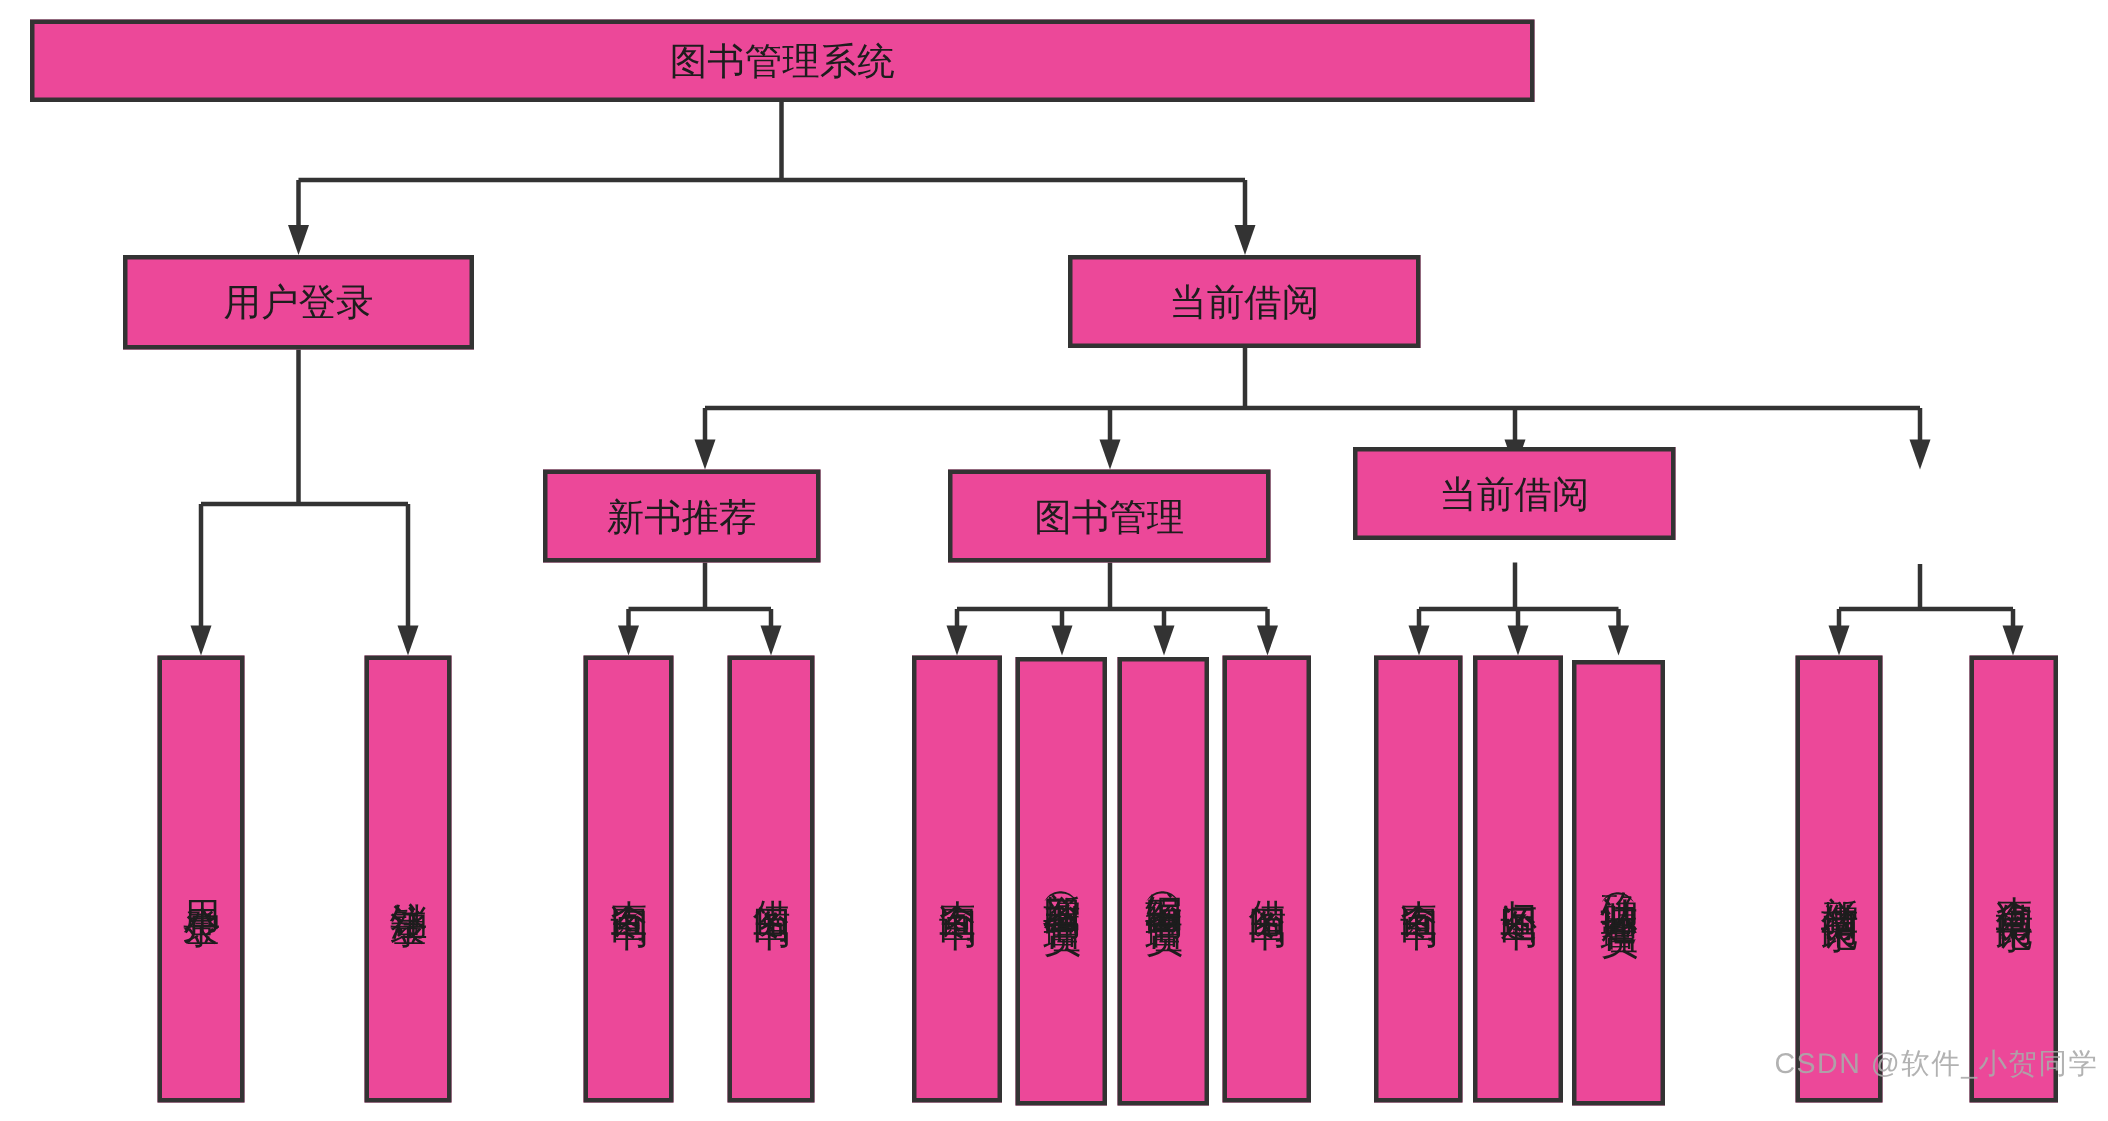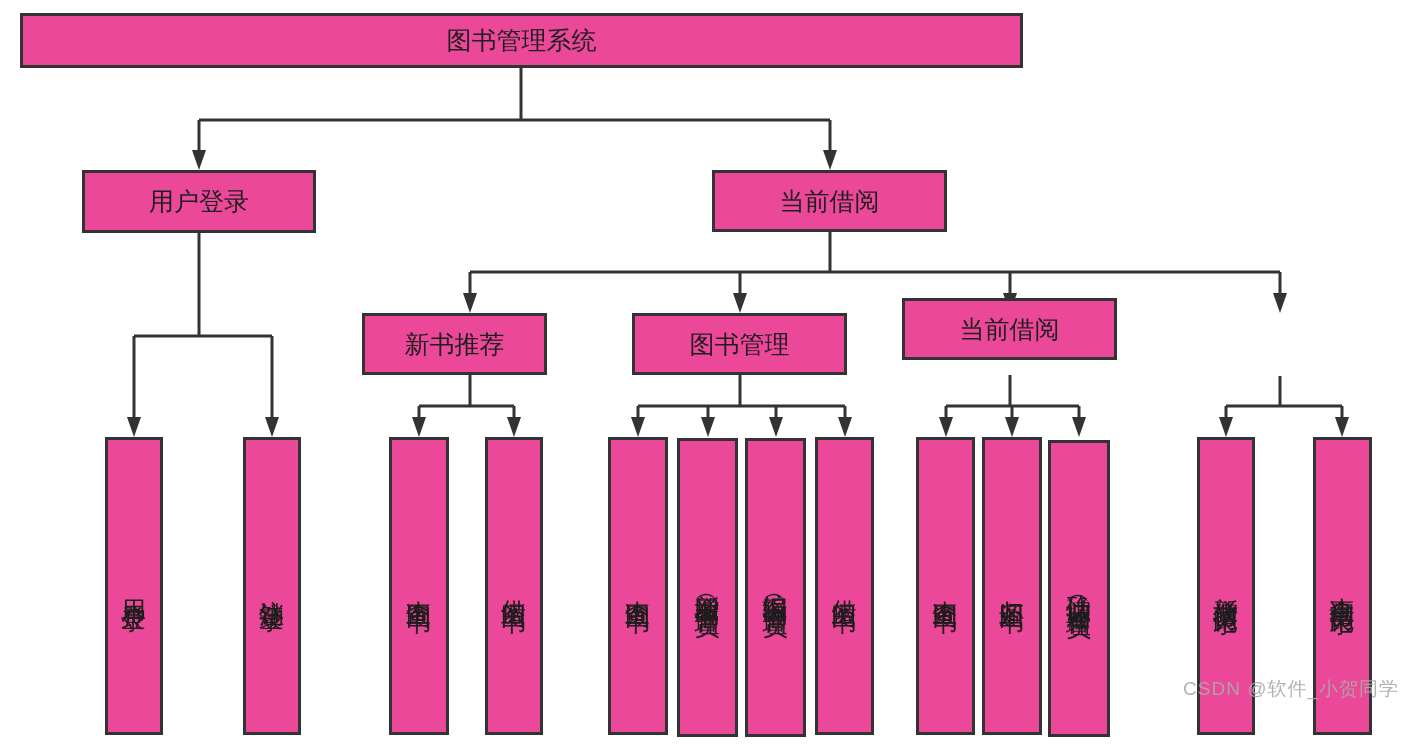--- a/index.html
+++ b/index.html
@@ -17,21 +17,21 @@
     border:3px solid #333333; background:#ec4899;
     display:flex; align-items:center; justify-content:center;
   }
   .hbox { font-size:25px; }
   .vbox .vtext {
     writing-mode:vertical-rl; text-orientation:mixed;
     font-size:25px; line-height:1.12; letter-spacing:3px;
     white-space:nowrap;
   }
   .watermark {
-    position:absolute; top:676px; right:6px;
+    position:absolute; top:696px; right:6px;
     font-size:19px; letter-spacing:1px;
     color:rgba(170,170,170,0.9); z-index:10;
   }
 </style>
 </head>
 <body>
 
 <div id="stage">
 
   <svg class="connectors" viewBox="0 0 1405 747" xmlns="http://www.w3.org/2000/svg">

